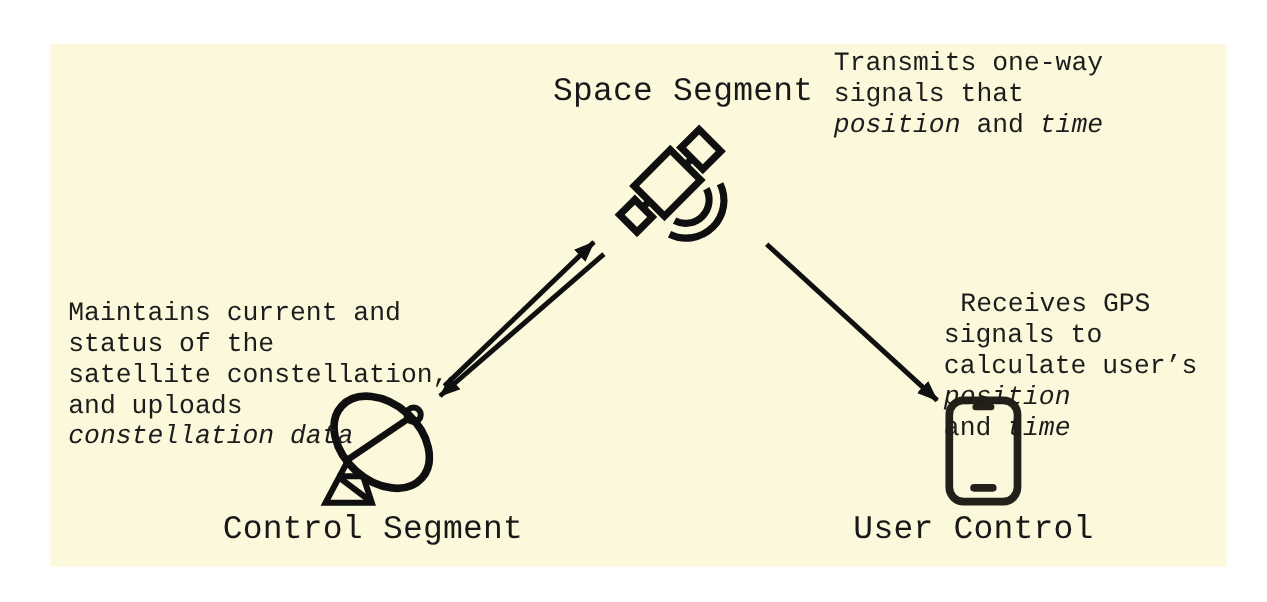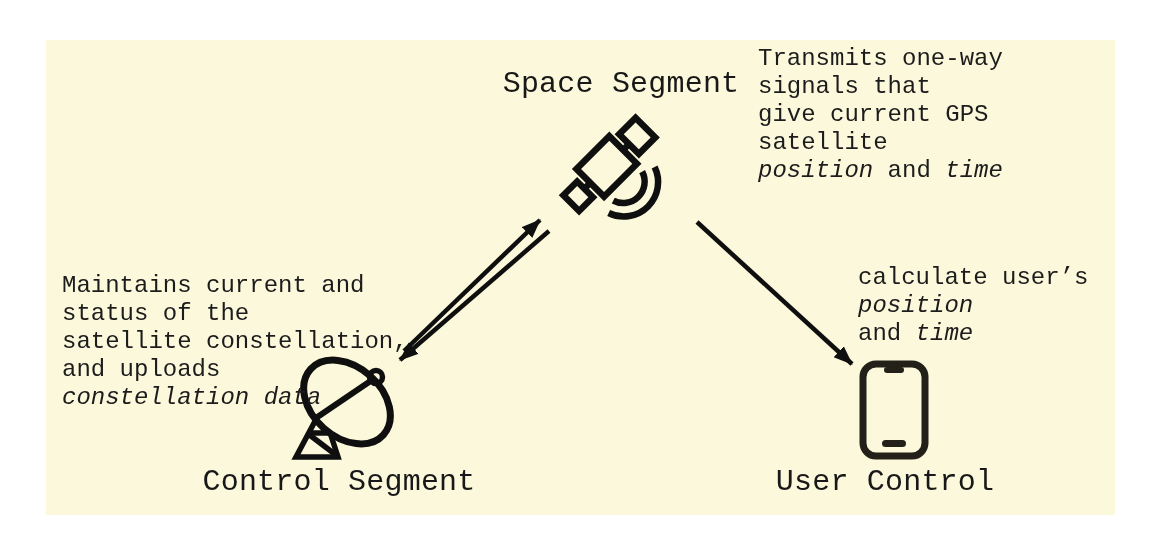--- a/index.html
+++ b/index.html
@@ -52,21 +52,20 @@
           <line x1="67" y1="94" x2="67" y2="103"></line>
           <rect x="56" y="103" width="24" height="21"></rect>
           <path d="M 98 46 A 23 23 0 0 1 98 90"></path>
           <path d="M 104 33 A 37 37 0 0 1 104 103"></path>
         </g>
       </g>
     </svg>
   </div>
   <div class="note" style="left:758px;top:45px;width:330px;">
       <div><span>Transmits one-way signals that</span></div>
-      <div><span>give current GPS satellite</span></div>
       <div><em>position</em><span> and </span><em>time</em></div>
     </div>
 
   <div class="icon-wrap" style="left:288px;top:356px;">
     <svg width="106" height="106" viewBox="0 0 106 106">
       <g fill="none" stroke="#0f0f0f">
         <g stroke-width="5.5">
           <path d="M34 52 L8 101 L50 101 Z"></path>
           <line x1="19" y1="77" x2="45" y2="77"></line>
           <line x1="34" y1="52" x2="45" y2="77"></line>
@@ -87,16 +86,17 @@
 
   <div class="icon-wrap" style="left:858px;top:360px;">
     <svg width="72" height="100" viewBox="0 0 72 100">
       <rect x="5" y="4" width="62" height="92" rx="13" fill="none" stroke="#222019" stroke-width="7"></rect>
       <rect x="26" y="7" width="20" height="6" rx="3" fill="#222019"></rect>
       <rect x="24" y="80" width="24" height="7" rx="3.5" fill="#222019"></rect>
     </svg>
   </div>
   <div class="node-label" style="left:885px;top:464px;">User Control</div>
   <div class="note" style="left:858px;top:264px;width:270px;">
+      <div><span style="padding-left: 15px;">Receives GPS signals to</span></div>
       <div><span>calculate user’s </span><em>position</em></div>
       <div><span>and </span><em>time</em></div>
     </div>
 </div>
 
 </body></html>

